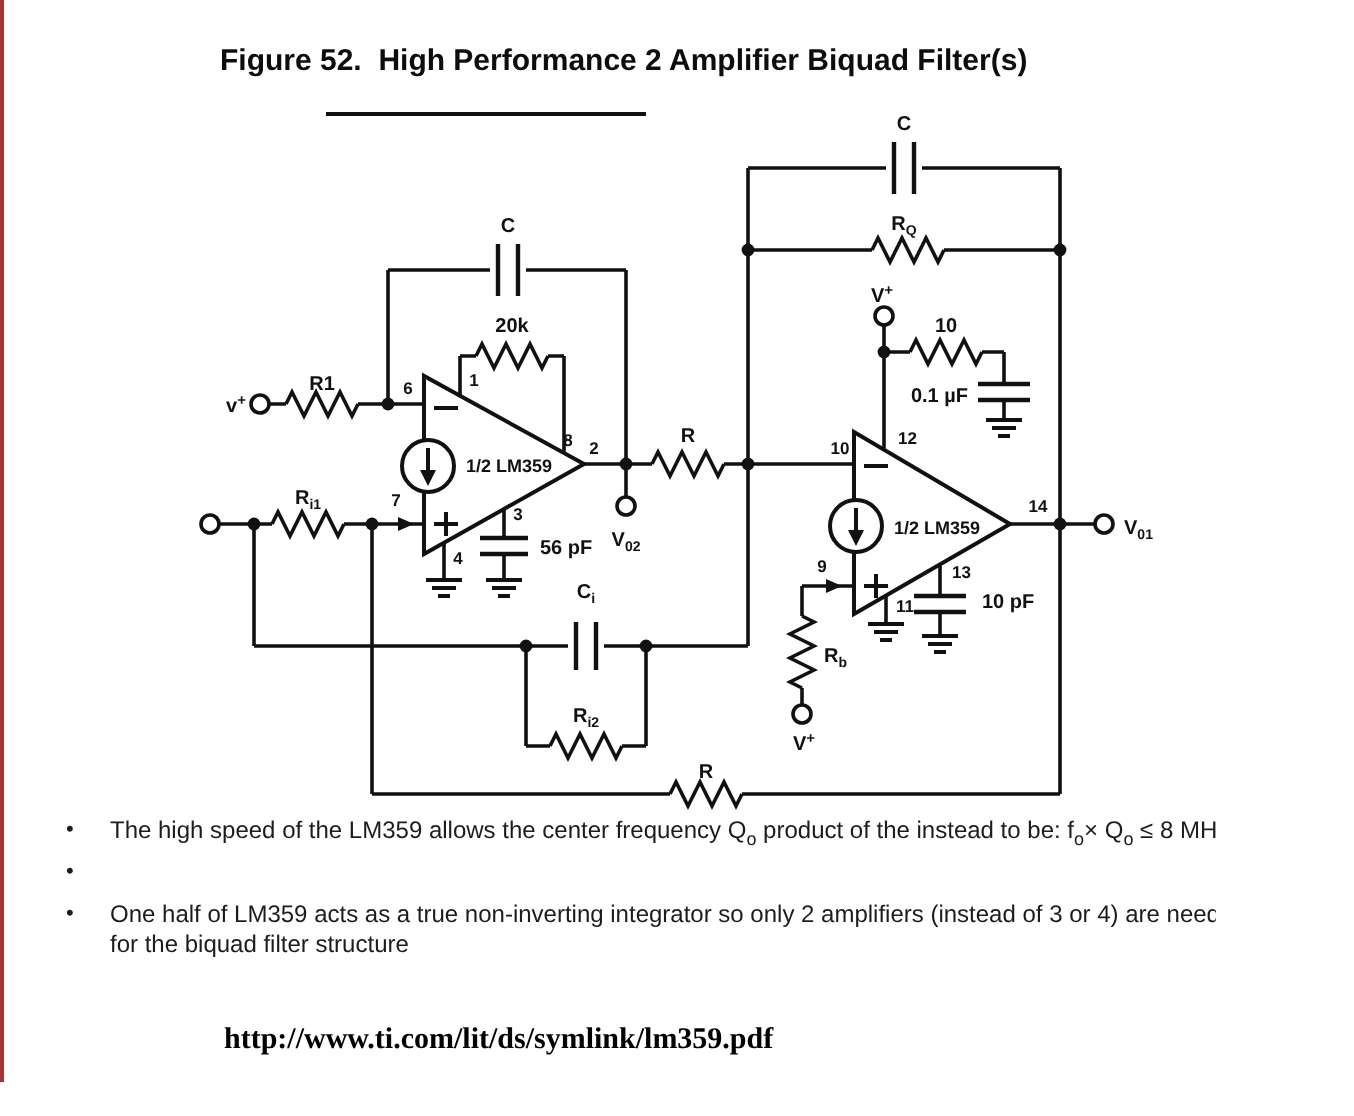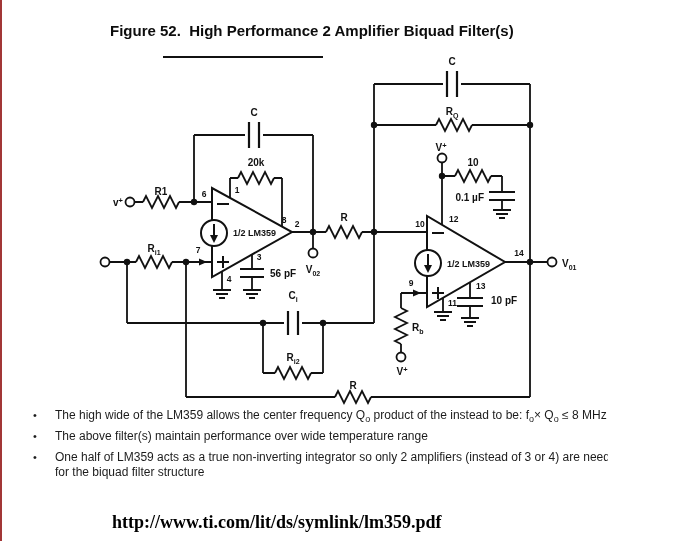--- a/index.html
+++ b/index.html
@@ -8,21 +8,21 @@
   .border-left{position:absolute;left:0;top:0;width:2px;height:541px;background:#a23636;}
   .border-right{position:absolute;left:674px;top:36px;width:2px;height:505px;background:#a23636;}
   .title{position:absolute;left:110px;top:22px;font-size:15px;font-weight:bold;color:#0d0d0d;white-space:pre;}
   .circuit{position:absolute;left:0;top:0;}
   .notes{position:absolute;left:33px;top:408px;width:600px;}
   .note-row{display:flex;margin-bottom:6px;font-size:12px;line-height:15px;
             font-family:"Liberation Sans","DejaVu Sans",sans-serif;color:#1c1c1c;}
   .note-row .marker{width:22px;flex:0 0 22px;text-align:left;font-size:11px;}
   .note-row sub{font-size:9px;line-height:0;}
   .source-url{position:absolute;left:112px;top:512px;font-family:"Liberation Serif",serif;
-              font-size:18px;font-weight:bold;color:#000;}
+              font-size:15px;font-weight:bold;color:#000;}
   svg text{font-family:"Liberation Sans",sans-serif;font-weight:bold;fill:#111;}
 </style>
 </head>
 <body>
 
 <div class="page">
   <div class="border-left"></div>
   <div class="border-right"></div>
 
   <div class="title">Figure 52.&nbsp; High Performance 2 Amplifier Biquad Filter(s)</div>
@@ -153,25 +153,24 @@
     <text x="449" y="222" font-size="8.5">12</text>
     <text x="411" y="286" text-anchor="middle" font-size="8.5">9</text>
     <text x="448" y="306" font-size="8.5">11</text>
     <text x="476" y="289" font-size="8.5">13</text>
     <text x="519" y="256" text-anchor="middle" font-size="8.5">14</text>
   </svg>
 
   <div class="notes">
     <div class="note-row">
       <span class="marker">•</span>
-      <span><span>The high wide of the LM359 allows the center frequency Q</span><sub>o</sub><span> product of the instead to be: f</span><sub>o</sub><span>× Q</span><sub>o</sub><span> ≤ 8 MHz</span></span>
+      <span><span>The high speed of the LM359 allows the center frequency Q</span><sub>o</sub><span> product of the instead to be: f</span><sub>o</sub><span>× Q</span><sub>o</sub><span> ≤ 8 MHz</span></span>
     </div>
     <div class="note-row">
       <span class="marker">•</span>
-      <span><span>The above filter(s) maintain performance over wide temperature range</span></span>
     </div>
     <div class="note-row">
       <span class="marker">•</span>
       <span><span>One half of LM359 acts as a true non-inverting integrator so only 2 amplifiers (instead of 3 or 4) are needed for the biquad filter structure</span></span>
     </div>
   </div>
 
   <div class="source-url">http://www.ti.com/lit/ds/symlink/lm359.pdf</div>
 </div>
 

